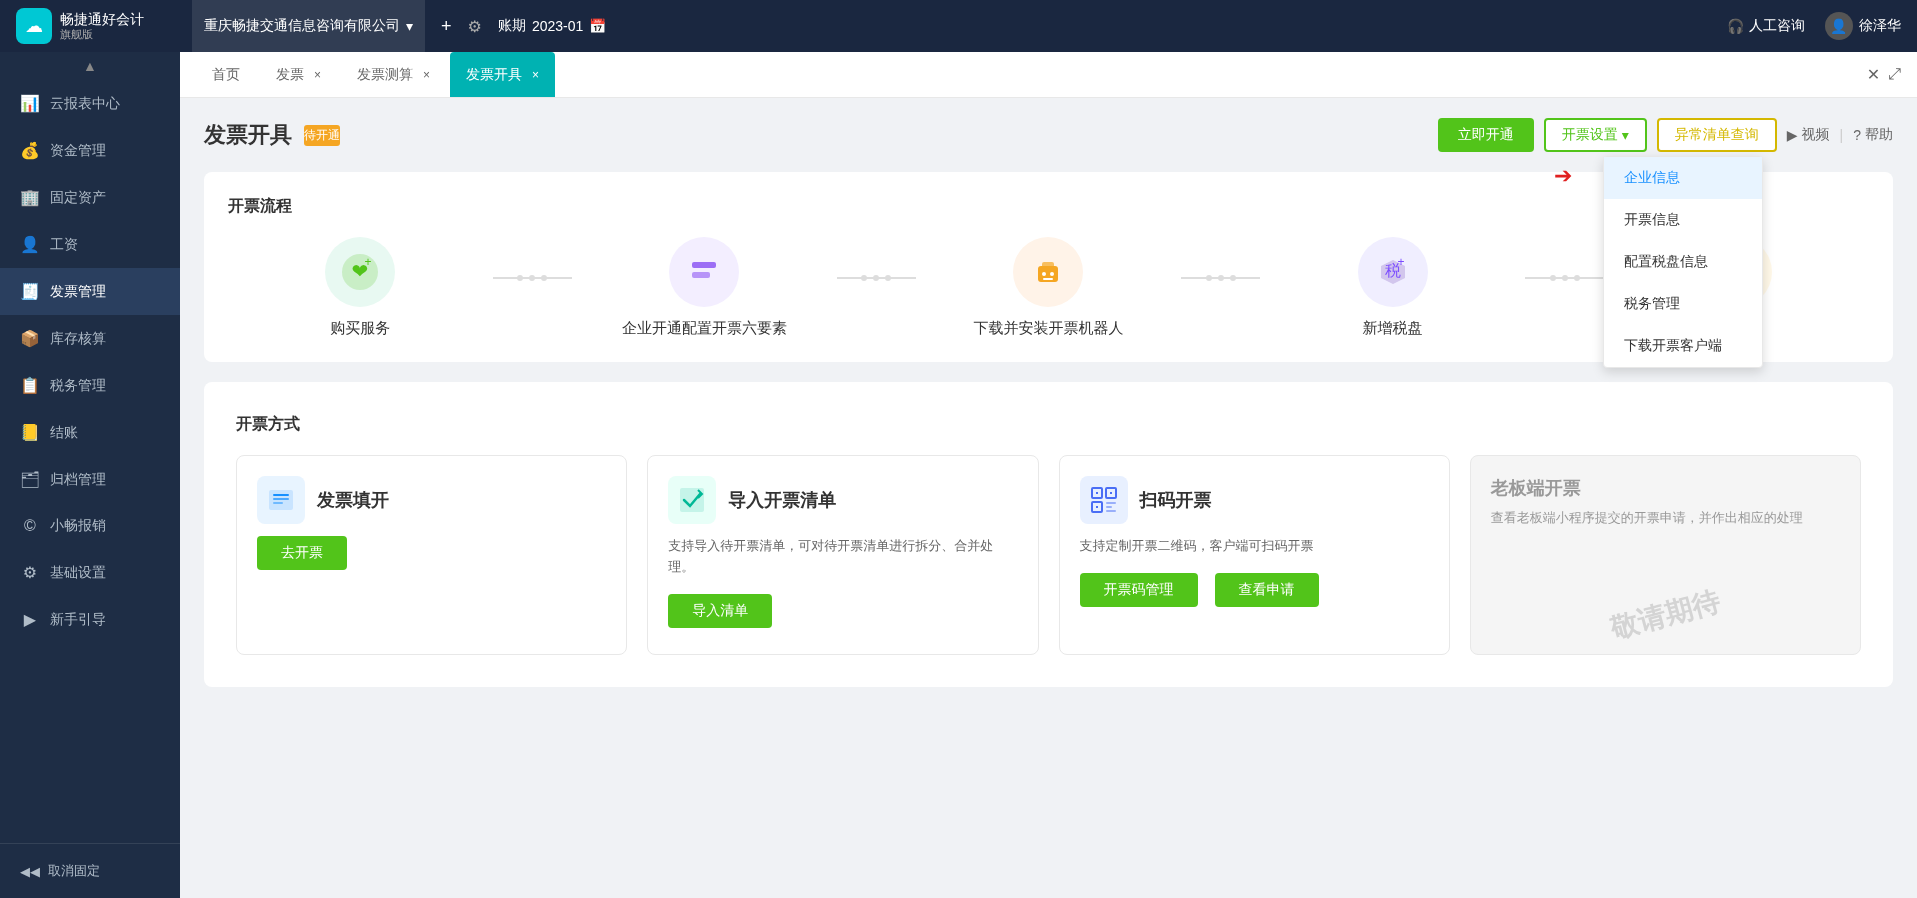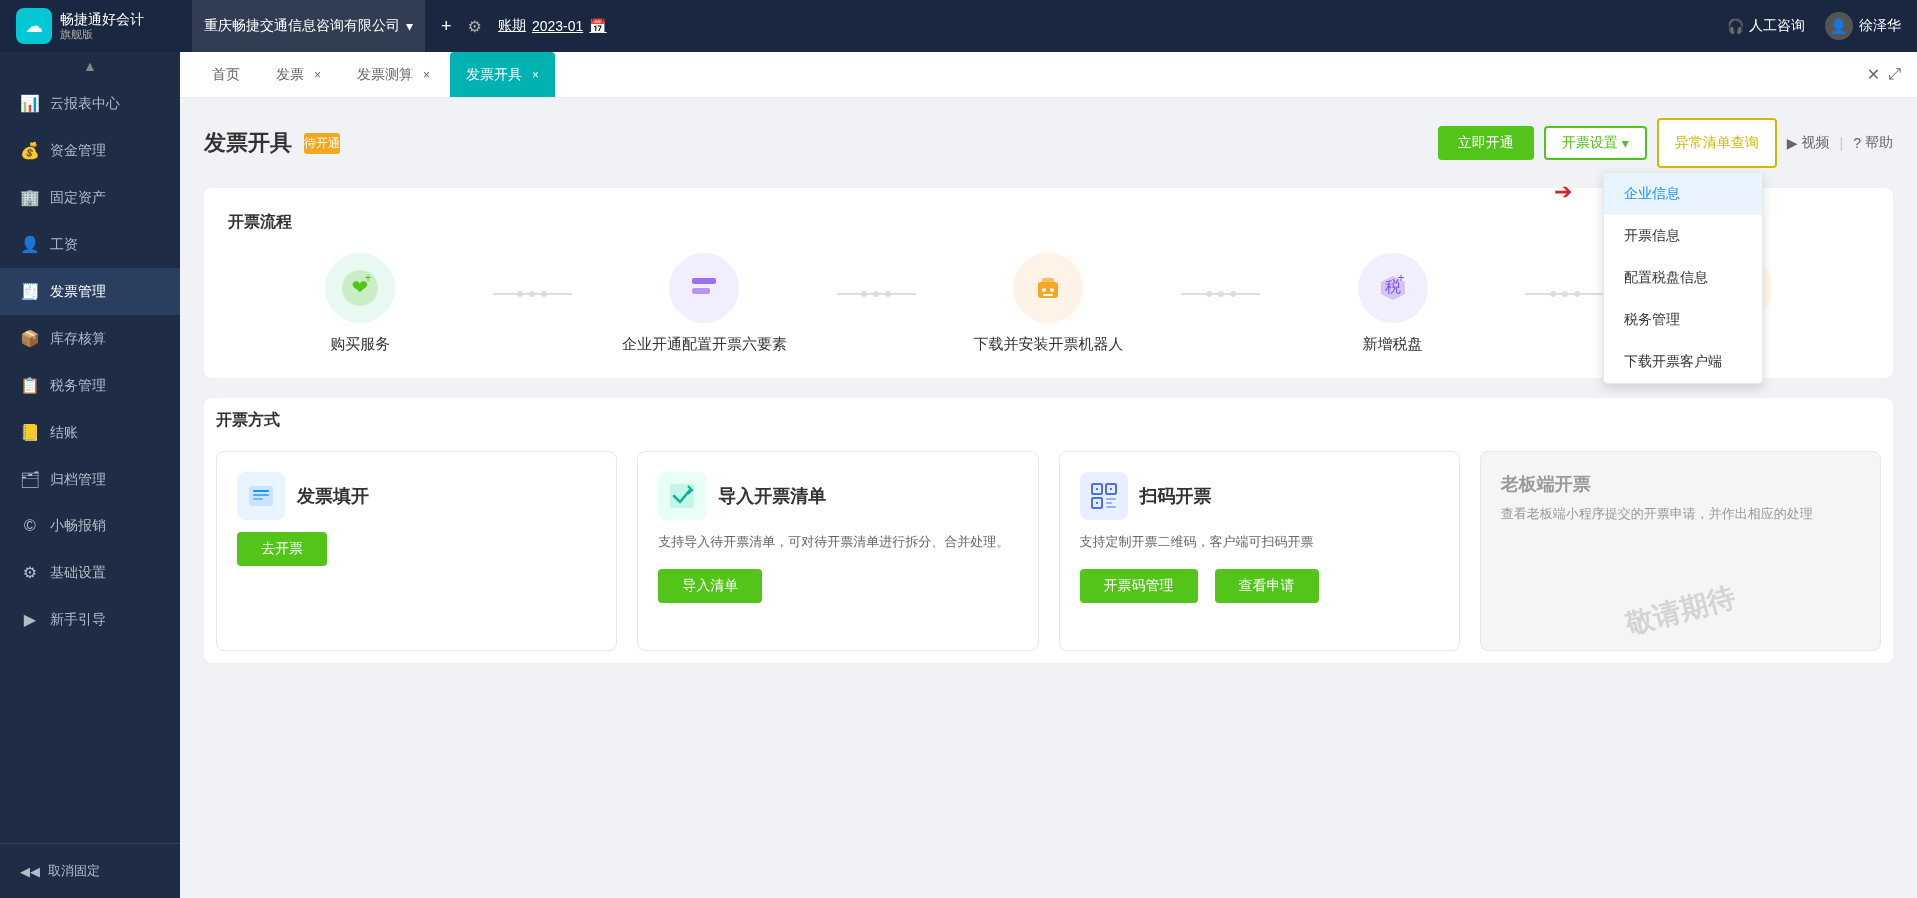--- a/index.html
+++ b/index.html
@@ -32,21 +32,21 @@
     .company-selector {
       display: flex; align-items: center; gap: 6px;
       color: white; font-size: 14px; cursor: pointer;
       background: rgba(255,255,255,0.1); padding: 20px 12px; border-radius: 4px;
     }
     .header-actions {
       margin-left: auto;
       display: flex; align-items: center; gap: 20px;
       color: white; font-size: 14px;
     }
-    .period-info { display: flex; align-items: center; gap: 6px; color: white; text-decoration: underline; }
+    .period-info { display: flex; align-items: center; gap: 6px; color: white; }
     .add-btn { color: white; font-size: 18px; cursor: pointer; }
     .settings-btn { color: #aaa; font-size: 16px; cursor: pointer; }
     .consult-btn { display: flex; align-items: center; gap: 4px; color: white; cursor: pointer; }
     .user-info { display: flex; align-items: center; gap: 6px; color: white; cursor: pointer; }
     .user-avatar { width: 28px; height: 28px; border-radius: 50%; background: #555; display: flex; align-items: center; justify-content: center; color: #ccc; font-size: 14px; }
 
     
     .main-layout {
       display: flex;
       height: calc(898px - 52px);
@@ -160,21 +160,21 @@
       padding: 6px 16px;
       border-radius: 4px;
       cursor: pointer;
       font-size: 14px;
       display: flex; align-items: center; gap: 4px;
     }
     .btn-outline-yellow {
       background: white;
       color: #d4b800;
       border: 2px solid #d4b800;
-      padding: 14px 16px;
+      padding: 6px 16px;
       border-radius: 4px;
       cursor: pointer;
       font-size: 14px;
     }
     .btn-text { color: #666; cursor: pointer; font-size: 14px; display: flex; align-items: center; gap: 4px; }
 
     
     .dropdown-menu {
       position: absolute;
       top: 100%;
@@ -239,21 +239,21 @@
     }
     .step-connector-dot {
       width: 6px; height: 6px;
       border-radius: 50%; background: #ddd; margin: 0 3px;
     }
 
     
     .method-container {
       background: white;
       border-radius: 8px;
-      padding: 12px;
+      padding: 32px;
     }
     .method-cards {
       display: flex; gap: 20px; align-items: center;
     }
     .method-card {
       flex: 1;
       border: 1px solid #e8e8e8;
       border-radius: 8px;
       padding: 20px;
       min-height: 200px;

